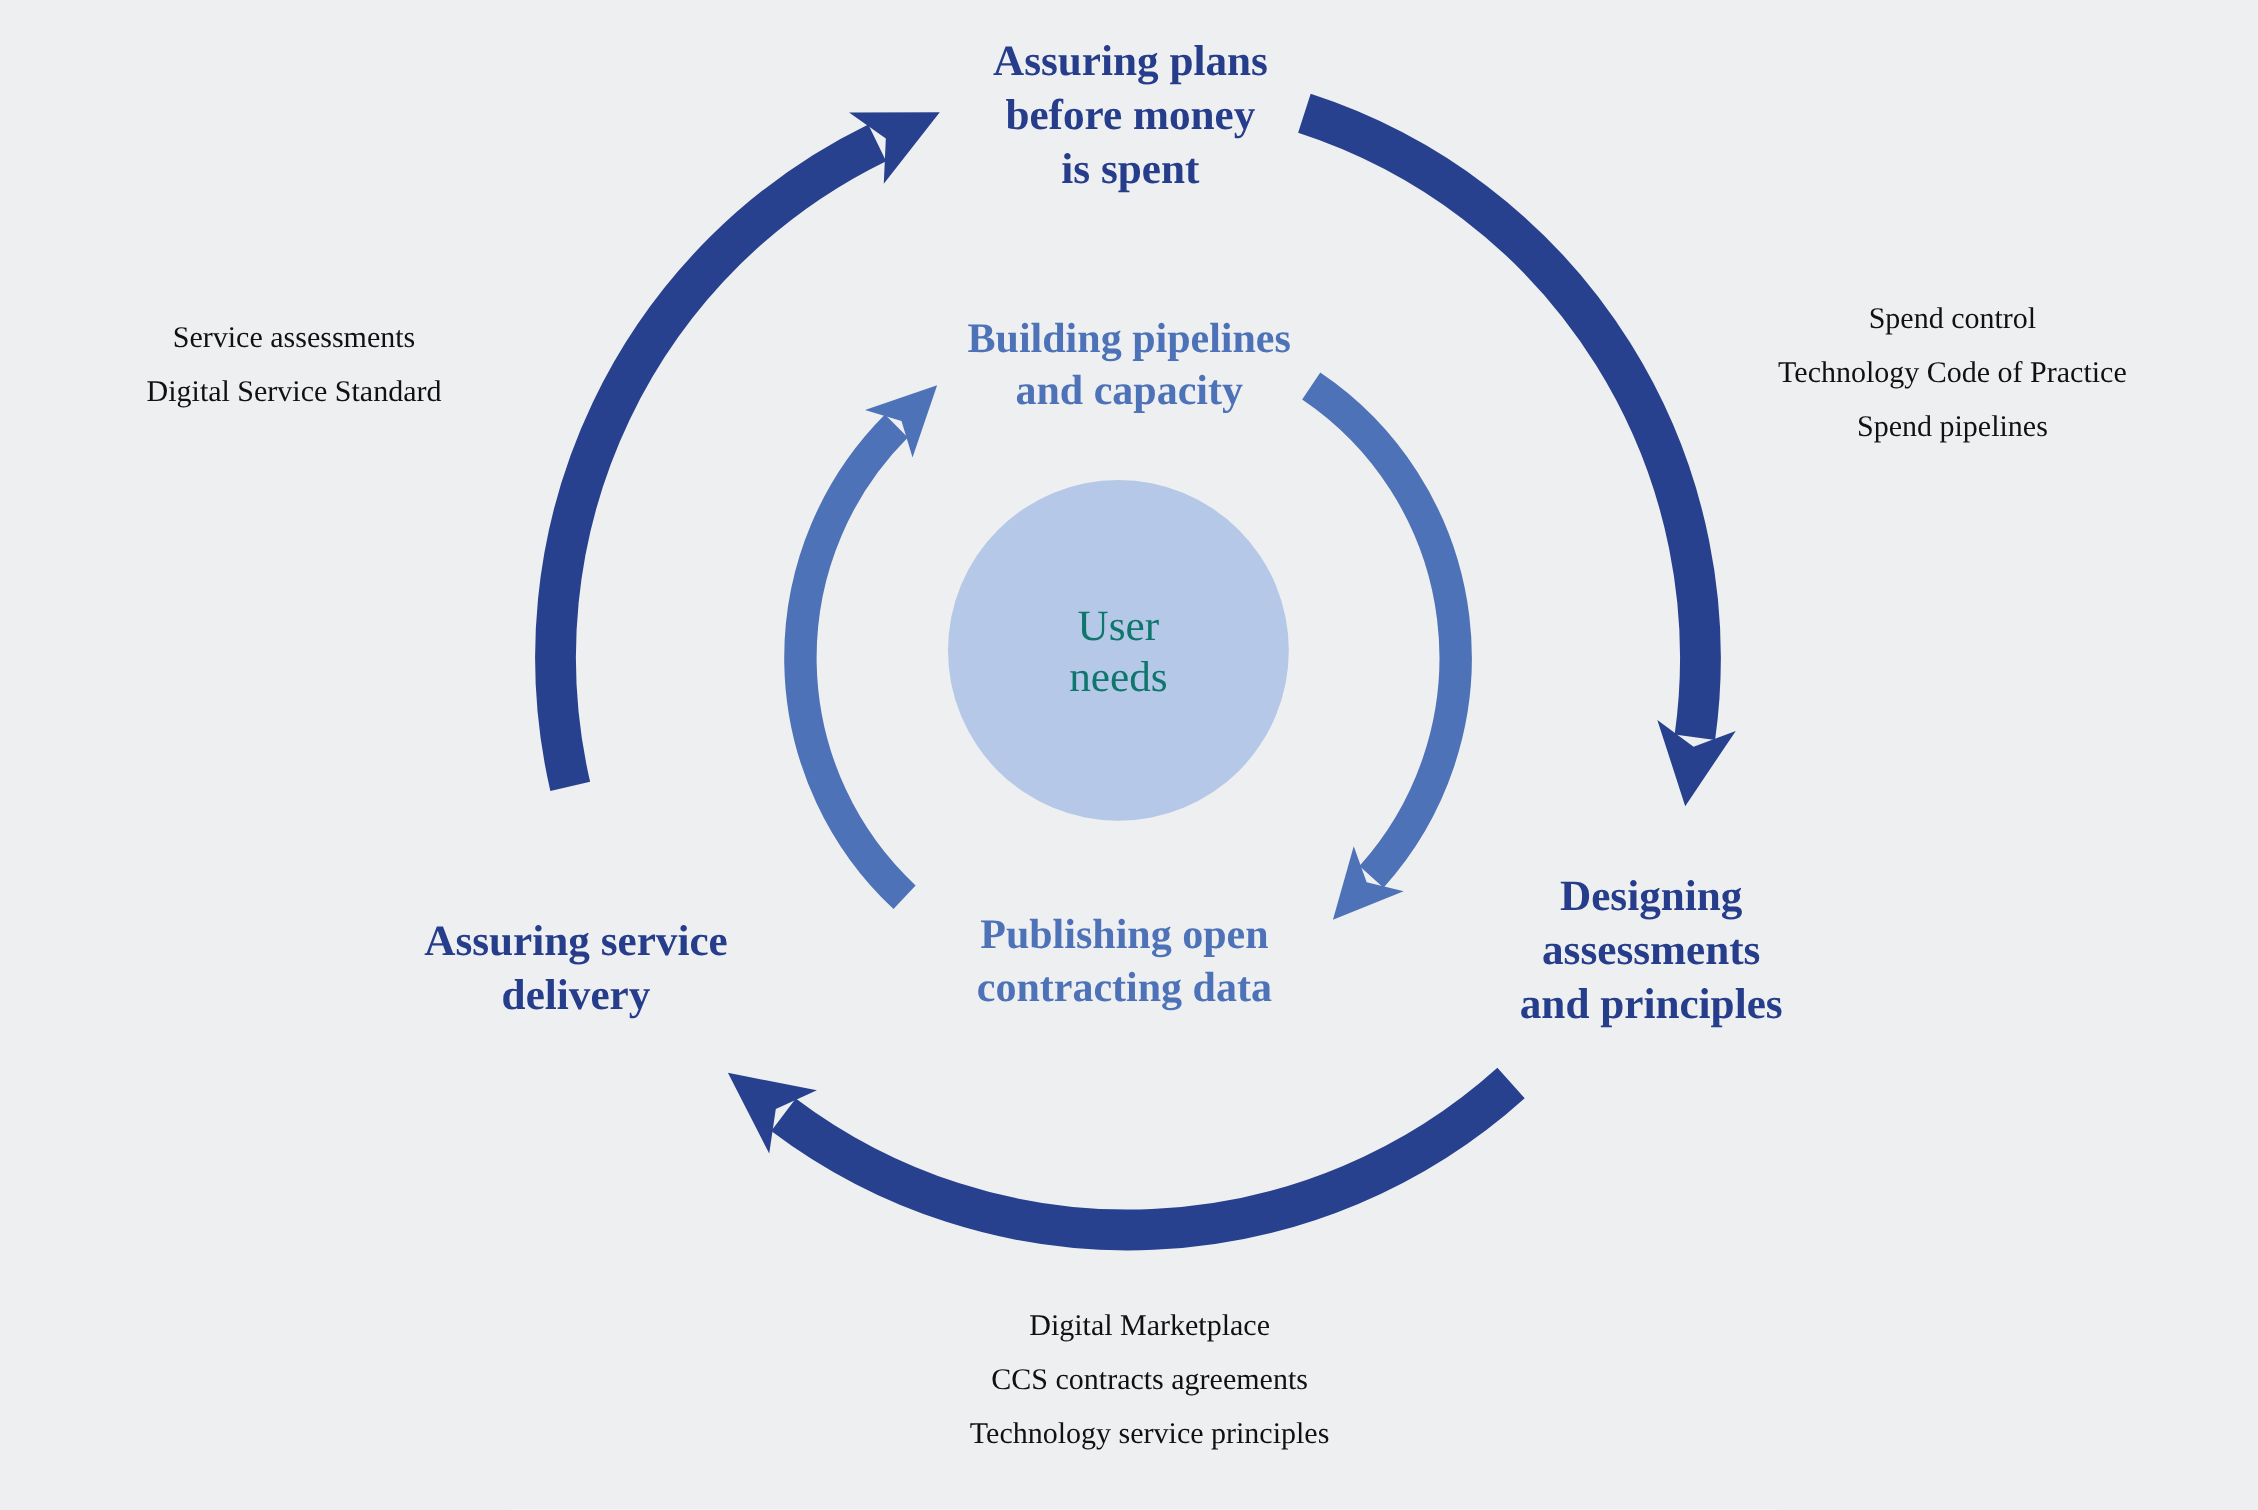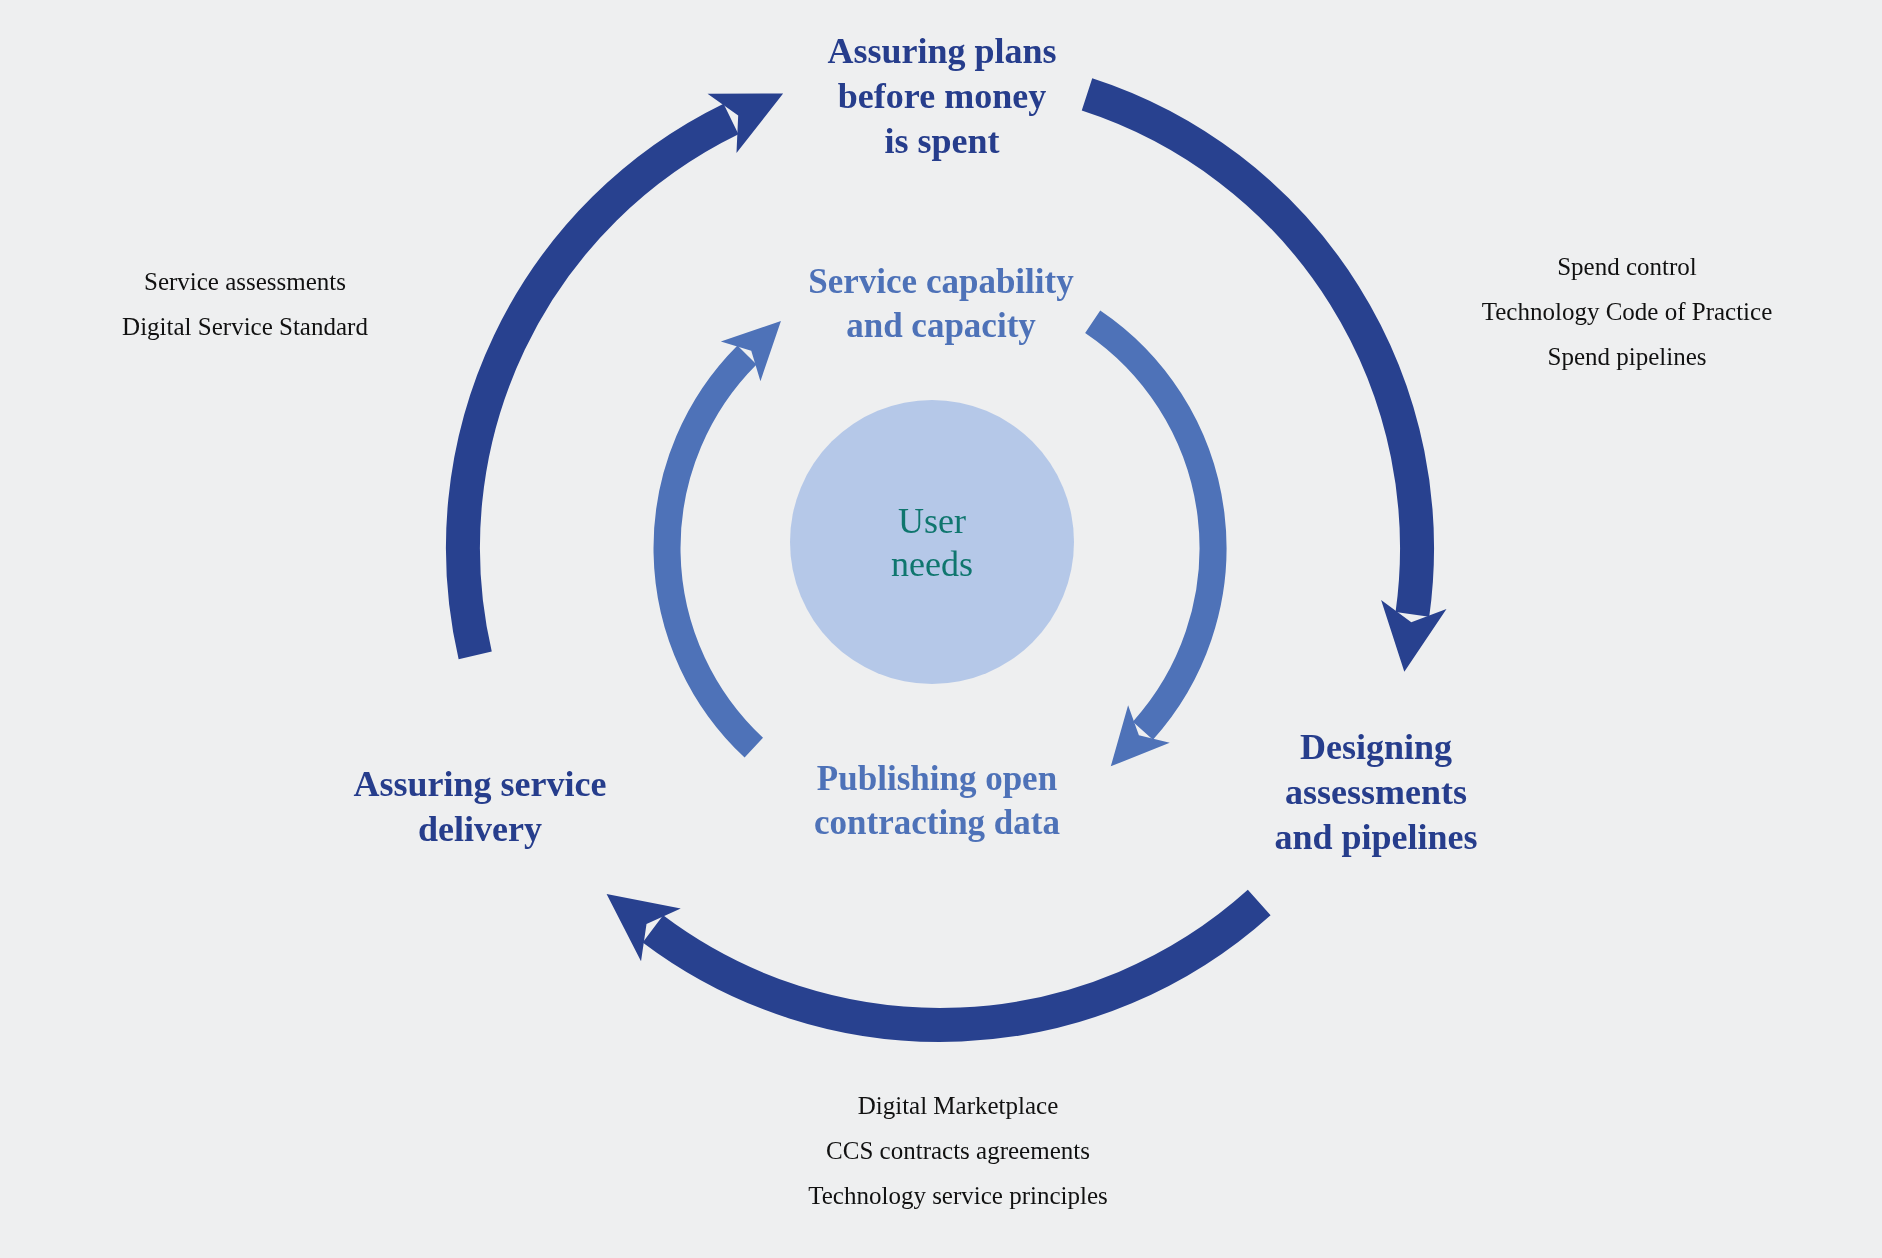--- a/index.html
+++ b/index.html
@@ -75,30 +75,30 @@
 
   <div class="label label-navy" style="left:942px; top:96px;">
     <div>Assuring plans</div>
     <div>before money</div>
     <div>is spent</div>
   </div>
 
   <div class="label label-navy" style="left:1376px; top:792px;">
     <div>Designing</div>
     <div>assessments</div>
-    <div>and pipelines</div>
+    <div>and principles</div>
   </div>
 
   <div class="label label-navy" style="left:480px; top:795px;margin-top:12px;">
     <div>Assuring service</div>
     <div>delivery</div>
   </div>
 
   <div class="label label-mid" style="left:941px; top:304px;">
-    <div>Service capability</div>
+    <div>Building pipelines</div>
     <div>and capacity</div>
   </div>
 
   <div class="label label-mid" style="left:937px; top:801px;">
     <div>Publishing open</div>
     <div>contracting data</div>
   </div>
 
   <div class="label label-center" style="left:932px; top:543px;">
     <div>User</div>

